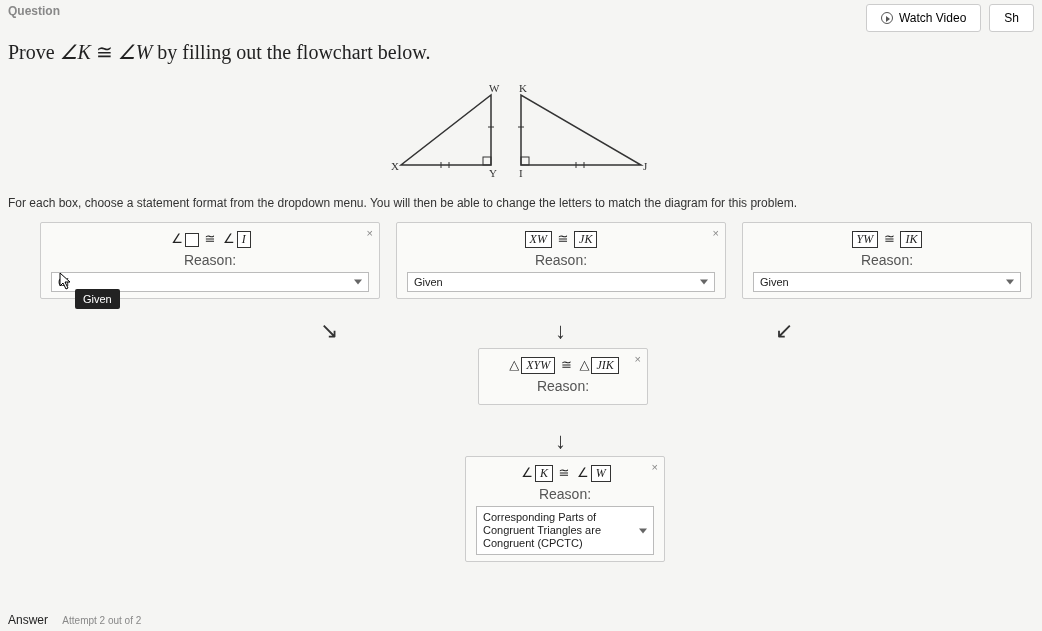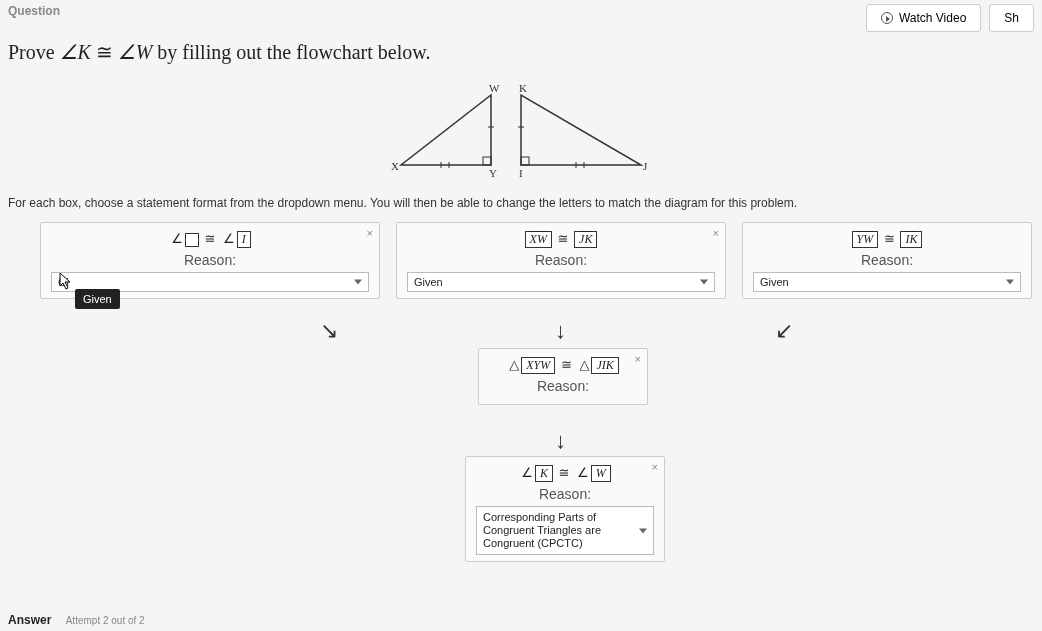--- a/index.html
+++ b/index.html
@@ -18,21 +18,21 @@
 .boxed { display: inline-block; border: 1px solid #333; padding: 0 4px; font-family: Georgia, serif; font-style: italic; font-size: 12px; line-height: 1.2; min-width: 14px; min-height: 14px; vertical-align: middle; background: #fff; }
 .sym { font-family: Georgia, serif; font-size: 13px; margin: 0 2px; }
 .overline { text-decoration: overline; }
 .reason-label { font-size: 14px; color: #555; margin-bottom: 4px; }
 .reason-sel { width: 100%; border: 1px solid #bbb; background: #fff; font-size: 11px; padding: 3px 18px 3px 6px; font-family: Arial, sans-serif; text-align: left; position: relative; cursor: pointer; }
 .reason-sel::after { content: ""; position: absolute; right: 6px; top: 50%; transform: translateY(-50%); border-left: 4px solid transparent; border-right: 4px solid transparent; border-top: 5px solid #666; }
 .arrow { position: absolute; font-size: 22px; color: #333; }
 .tooltip { position: absolute; background: #222; color: #fff; font-size: 11px; font-family: Arial, sans-serif; padding: 4px 8px; border-radius: 2px; }
 .cursor-img { position: absolute; width: 16px; height: 20px; }
 .answer-row { position: absolute; bottom: 4px; left: 8px; font-family: Arial, sans-serif; font-size: 12px; }
-.answer-row b { font-weight: bold; }
+.answer-row b { font-weight: normal; }
 .answer-row span { color: #888; font-size: 10px; margin-left: 11px; }
 .play-icon { display:inline-block; width:12px; height:12px; border:1px solid #555; border-radius:50%; position:relative; }
 .play-icon::after { content:""; position:absolute; left:4px; top:2.5px; border-left:4px solid #555; border-top:3px solid transparent; border-bottom:3px solid transparent; }
 </style>
 </head>
 <body>
 
 <div class="header-row">
   <div class="question-label">Question</div>
   <div class="header-buttons">

